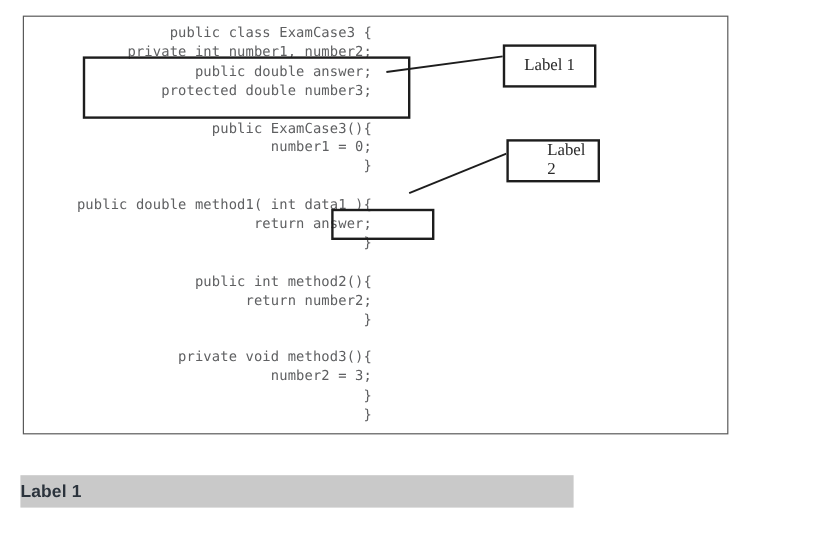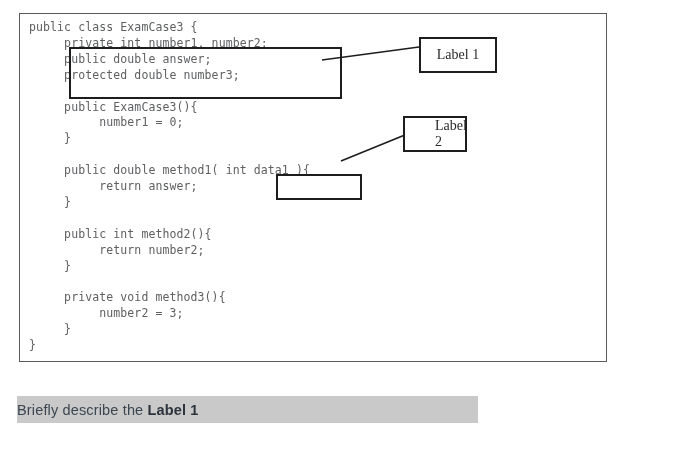--- a/index.html
+++ b/index.html
@@ -34,20 +34,21 @@
     left: 9px;
     top: 6px;
     margin: 0;
     padding: 0;
     font-family: "DejaVu Sans Mono", "Liberation Mono", monospace;
     font-size: 11.5px;
     line-height: 15.9px;
     color: #5f6062;
     white-space: pre;
     letter-spacing: 0.1px;
+    text-align: right;
   }
 
   
   .callout-box {
     position: absolute;
     border: 2px solid #1d1d1d;
     box-sizing: border-box;
     background: transparent;
     pointer-events: none;
   }
@@ -77,23 +78,23 @@
     font-size: 14px;
     color: #2a2a2a;
   }
   #label-1-box {
     left: 419px;
     top: 37px;
     width: 78px;
     height: 36px;
   }
   #label-2-box {
-    left: 403px;
+    left: 422px;
     top: 116px;
-    width: 64px;
+    width: 78px;
     height: 36px;
     padding-left: 32px;
   }
 
   
   #leader-lines {
     position: absolute;
     left: 0;
     top: 0;
     width: 690px;
@@ -161,13 +162,13 @@
 </svg>
 
 <div class="label-box" id="label-1-box">
   <span>Label 1</span>
 </div>
 
 <div class="label-box" id="label-2-box">
   <span>Label 2</span>
 </div>
 
-<div id="question-line"><span>Briefly describe the </span><span class="bold-term">Label 1</span></div>
+<div id="question-line"><span class="bold-term">Label 1</span></div>
 
 </body></html>

